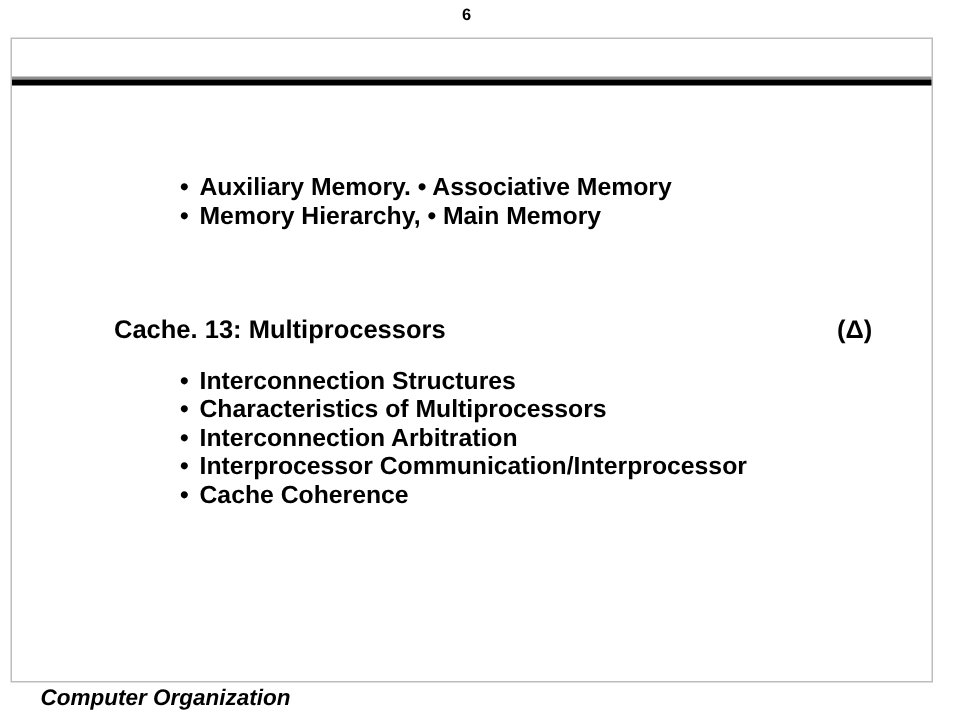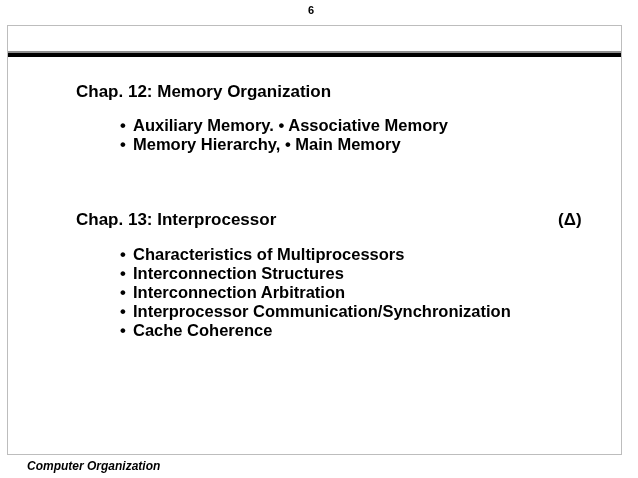--- a/index.html
+++ b/index.html
@@ -125,21 +125,21 @@
     position: absolute;
     left: 0;
     top: 458px;
     width: 638px;
     height: 20px;
   }
   .footer-left,
   .footer-right {
     position: absolute;
     top: 0;
-    font-size: 12px;
+    font-size: 15px;
     font-weight: bold;
     font-style: italic;
     line-height: 16px;
     white-space: nowrap;
   }
   .footer-left  { left: 27px; }
   .footer-right { right: 2px; }
 </style>
 </head>
 <body>
@@ -150,50 +150,47 @@
 
   <div class="title-band"></div>
 
   <div class="title-rule">
     <div class="rule-gray"></div>
     <div class="rule-black"></div>
   </div>
 
   <div class="slide-body">
 
-    <div class="chapter-heading" id="heading-12">
-      <span>Chap. 12: Memory Organization</span>
-    </div>
 
     <ul class="bullet-list" id="list-12">
       <li>
         <span class="bullet-dot">•</span><span>Auxiliary Memory. • Associative Memory</span>
       </li>
       <li>
         <span class="bullet-dot">•</span><span>Memory Hierarchy, • Main Memory</span>
       </li>
     </ul>
 
     <div class="chapter-heading" id="heading-13">
-      <span>Chap. 13: Interprocessor</span>
+      <span>Cache. 13: Multiprocessors</span>
       <span class="delta-mark">(Δ)</span>
     </div>
 
     <ul class="bullet-list" id="list-13">
       <li>
+        <span class="bullet-dot">•</span><span>Interconnection Structures</span>
+      </li>
+      <li>
         <span class="bullet-dot">•</span><span>Characteristics of Multiprocessors</span>
       </li>
       <li>
-        <span class="bullet-dot">•</span><span>Interconnection Structures</span>
-      </li>
-      <li>
         <span class="bullet-dot">•</span><span>Interconnection Arbitration</span>
       </li>
       <li>
-        <span class="bullet-dot">•</span><span>Interprocessor Communication/Synchronization</span>
+        <span class="bullet-dot">•</span><span>Interprocessor Communication/Interprocessor</span>
       </li>
       <li>
         <span class="bullet-dot">•</span><span>Cache Coherence</span>
       </li>
     </ul>
 
   </div>
 </div>
 
 <div class="footer">

